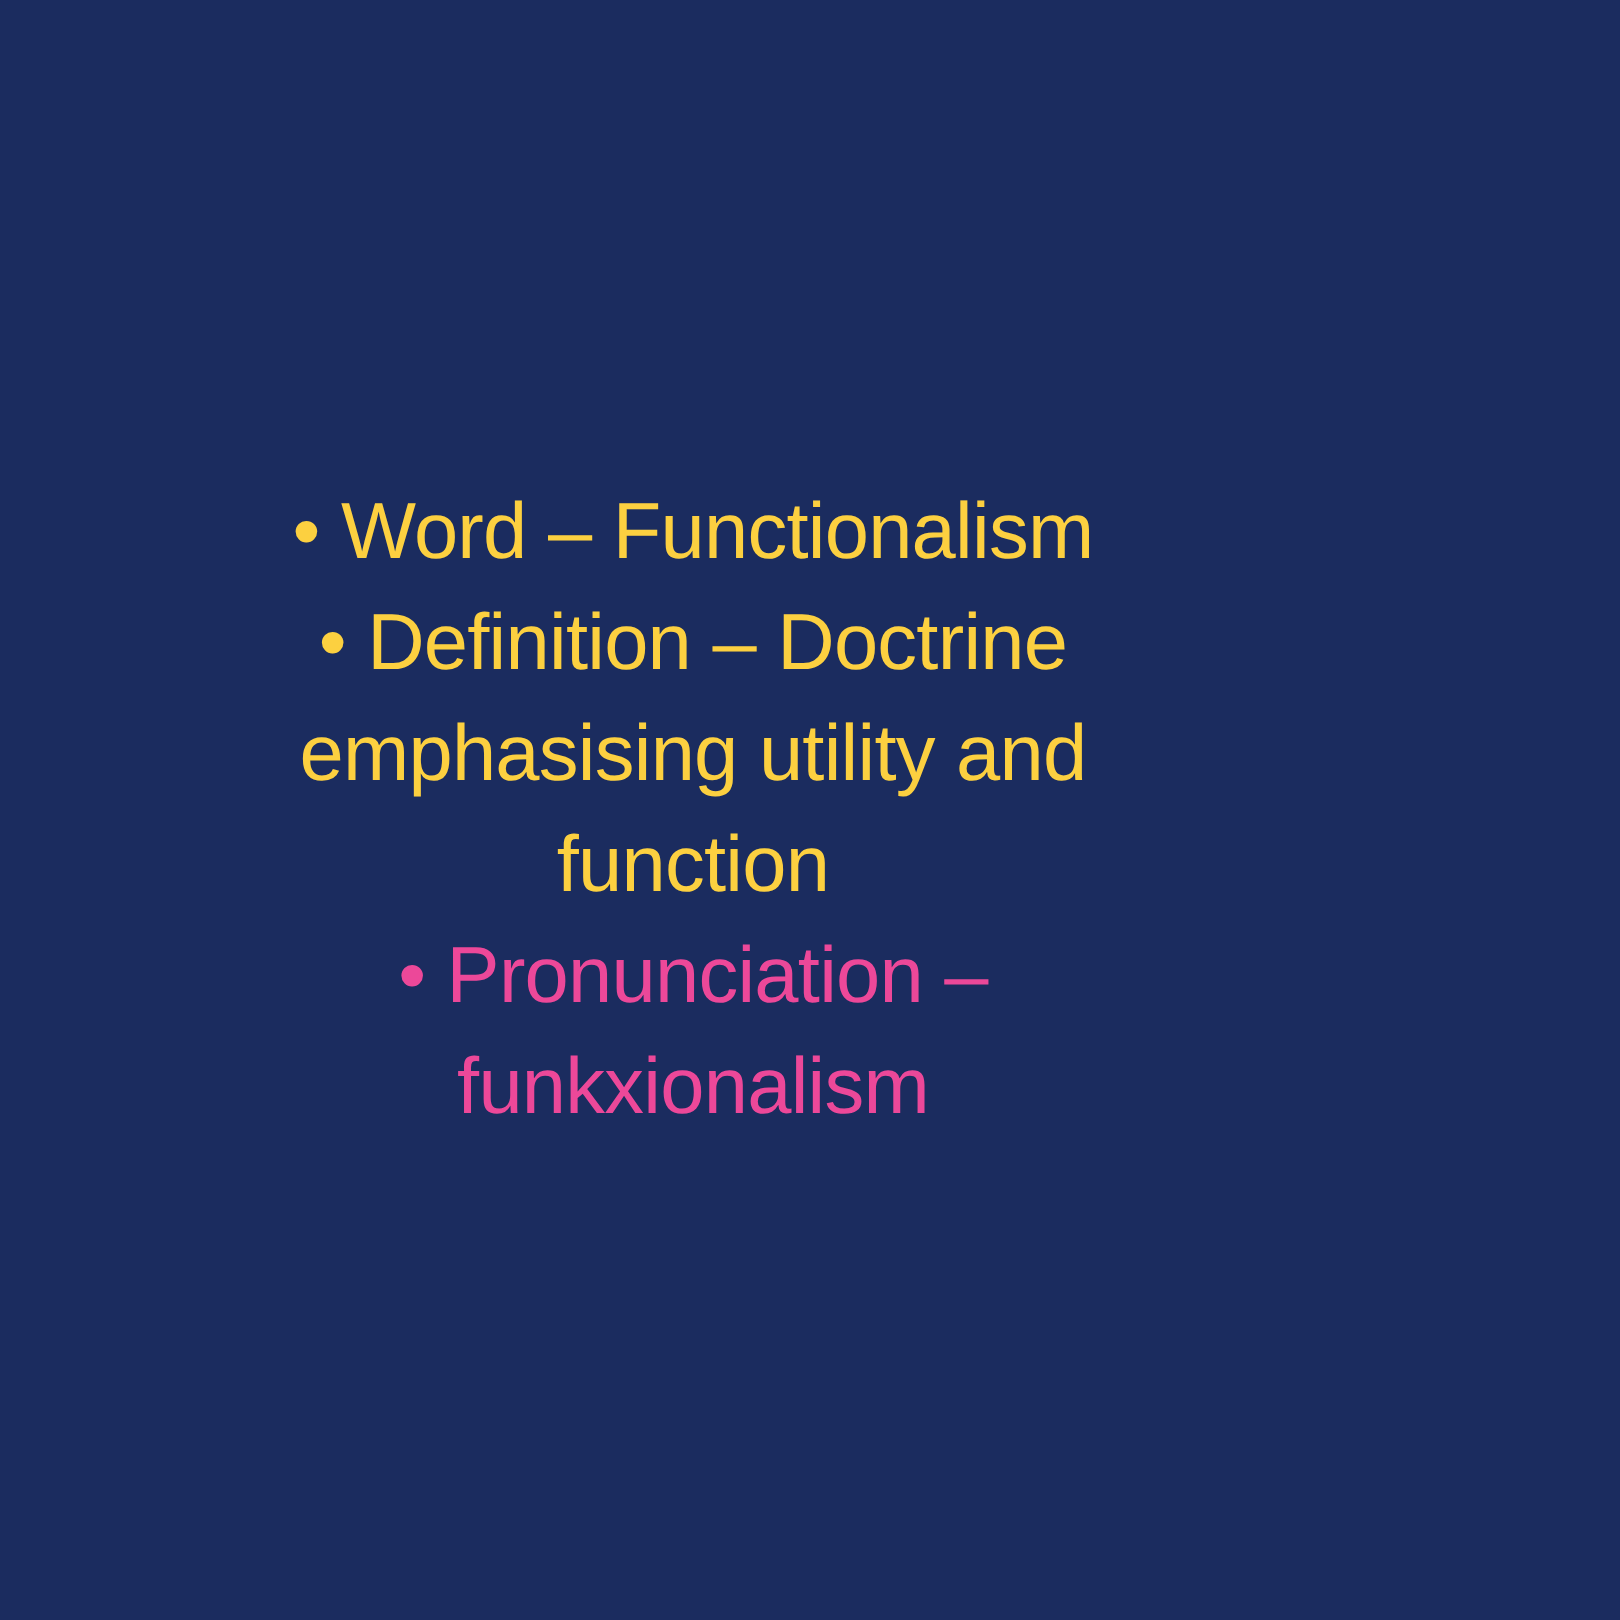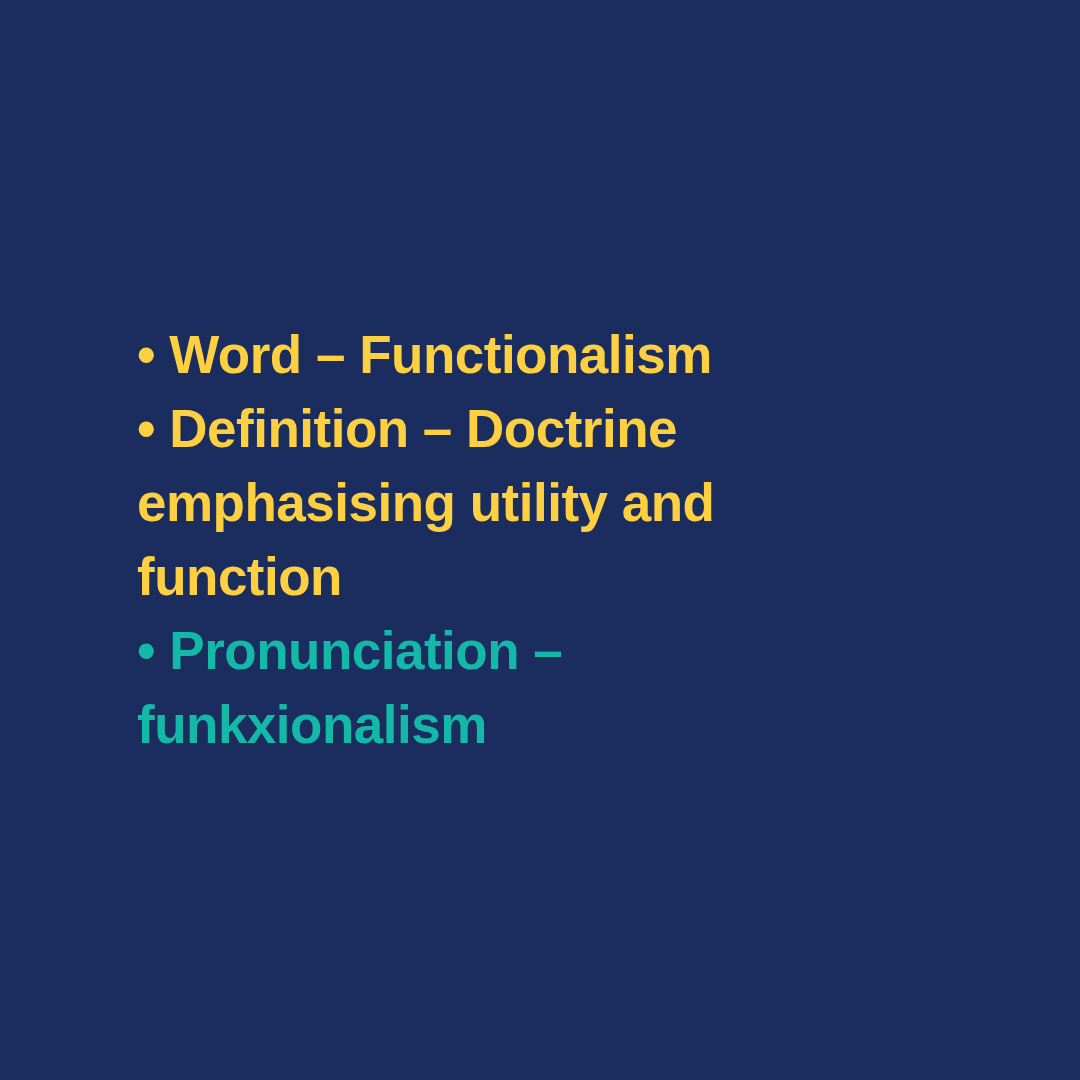--- a/index.html
+++ b/index.html
@@ -29,27 +29,27 @@
   }
 
   .content {
     width: 650px;
     display: block;
   }
 
   .entry-line {
     color: #fcd040;
     font-family: "Liberation Sans", sans-serif;
-    font-weight: bold;
+    font-weight: normal;
     font-size: 53px;
     line-height: 74px;
     letter-spacing: -0.5px;
     margin: 0;
     padding: 0;
-    text-align: left;
+    text-align: center;
     word-wrap: break-word;
   }
 
   .entry-line + .entry-line {
   }
 
   .entry-text {
     display: inline;
     color: #fcd040;
   }
@@ -62,17 +62,17 @@
 
     <p class="entry-line" style="color: rgb(252, 208, 64);">
       <span class="entry-text" style="color: rgb(252, 208, 64);">• Word – Functionalism</span>
     </p>
 
     <p class="entry-line" style="color: rgb(252, 208, 64);">
       <span class="entry-text" style="color: rgb(252, 208, 64);">• Definition – Doctrine emphasising utility and function</span>
     </p>
 
     <p class="entry-line" style="color: rgb(252, 208, 64);">
-      <span class="entry-text" style="color: #14b8a6;">• Pronunciation – funkxionalism</span>
+      <span class="entry-text" style="color: #ec4899;">• Pronunciation – funkxionalism</span>
     </p>
 
   </div>
 </div>
 
 </body></html>

